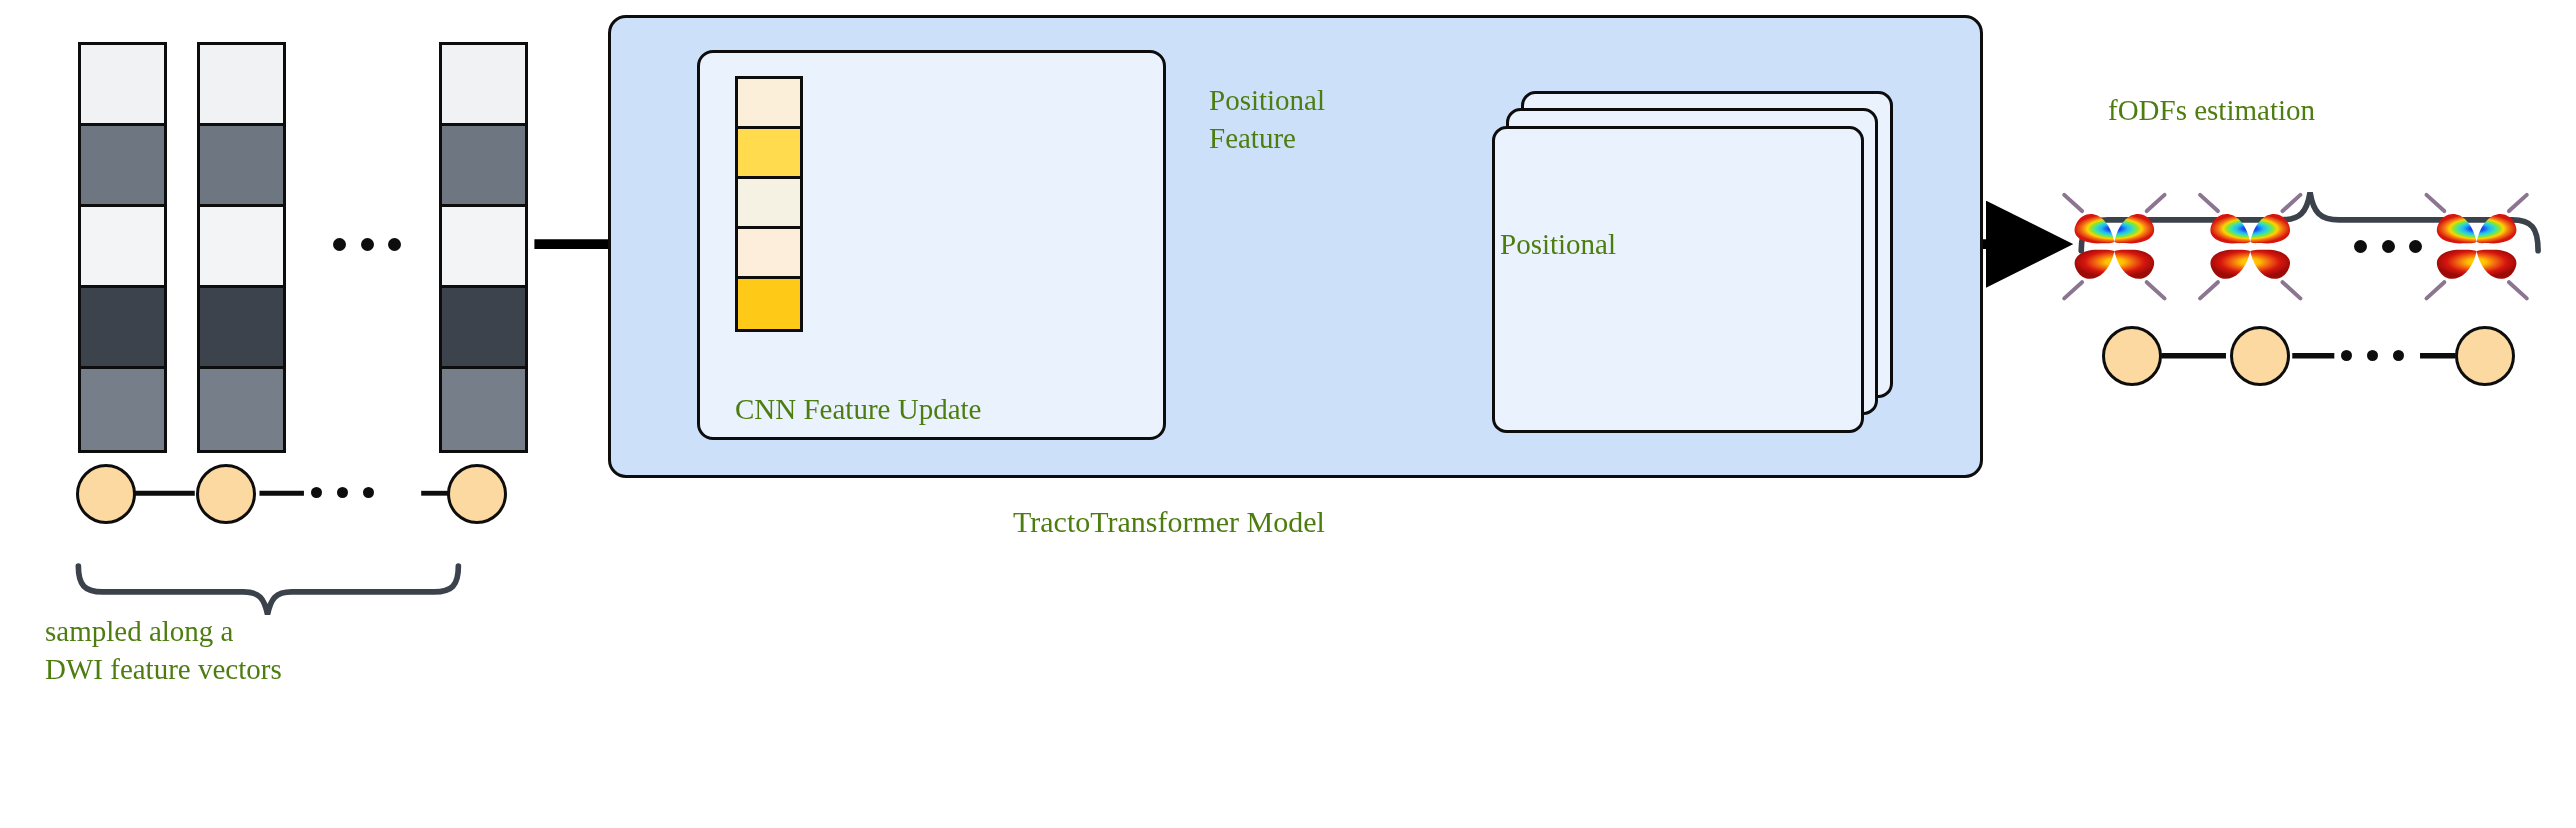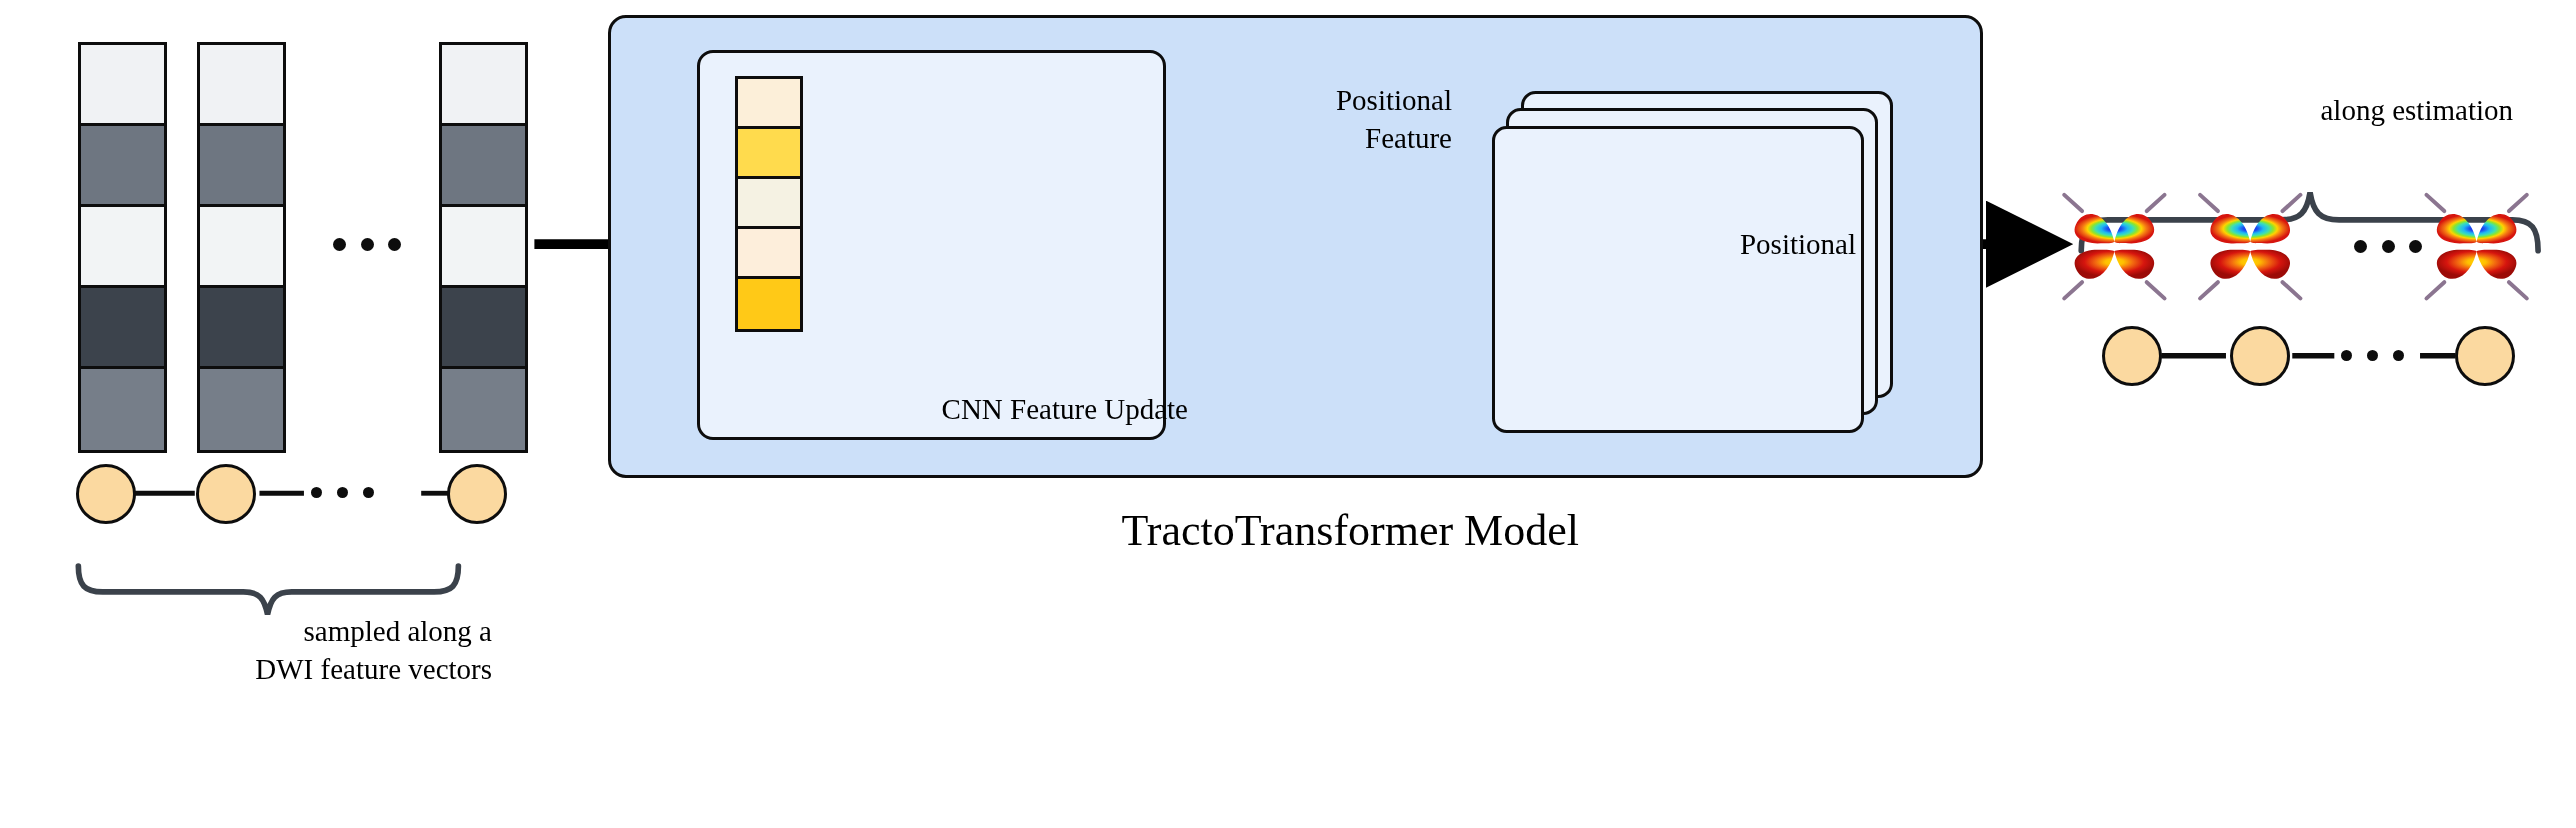--- a/index.html
+++ b/index.html
@@ -60,26 +60,26 @@
     height: 60px;
     border-radius: 50%;
     background: #fbd9a0;
     border: 3.2px solid #0d0d0d;
     box-sizing: border-box;
   }
 
   
   .label {
     position: absolute;
-    text-align: right;
+    text-align: left;
     line-height: 1.32;
-    color: #000000;
+    color: #4d7c0f;
   }
   .label.cap { font-size: 29px; }
-  .label.title { font-size: 44px; }
+  .label.title { font-size: 30px; }
   .label.box-cap { font-size: 29px; }
 
   
   #model-panel {
     position: absolute;
     background: #cce0f9;
     border: 3.2px solid #0d0d0d;
     border-radius: 18px;
     box-sizing: border-box;
   }
@@ -344,21 +344,21 @@
   <div class="dec-card" style="left:1521px; top:91px; width:372px; height:307px;"></div>
   <div class="dec-card" style="left:1506px; top:108px; width:372px; height:307px;"></div>
   <div class="dec-card" style="left:1492px; top:126px; width:372px; height:307px;"></div>
 
   <div class="label cap" style="left:1500px; top:225px; width:356px;">
     <div>Positional</div>
   </div>
 
   <div class="label title" style="left:1013px; top:502px; width:566px;">TractoTransformer Model</div>
 
-  <div class="label cap" style="left:2108px; top:91px; width:405px;">along estimation</div>
+  <div class="label cap" style="left:2108px; top:91px; width:405px;">fODFs estimation</div>
 
   <div class="dots" style="left:2354px; top:240px;">
     <span></span>
       <span></span>
       <span></span>
   </div>
 
   <div class="node" style="left:2102px; top:326px;"></div>
   <div class="node" style="left:2230px; top:326px;"></div>
   <div class="node" style="left:2455px; top:326px;"></div>

